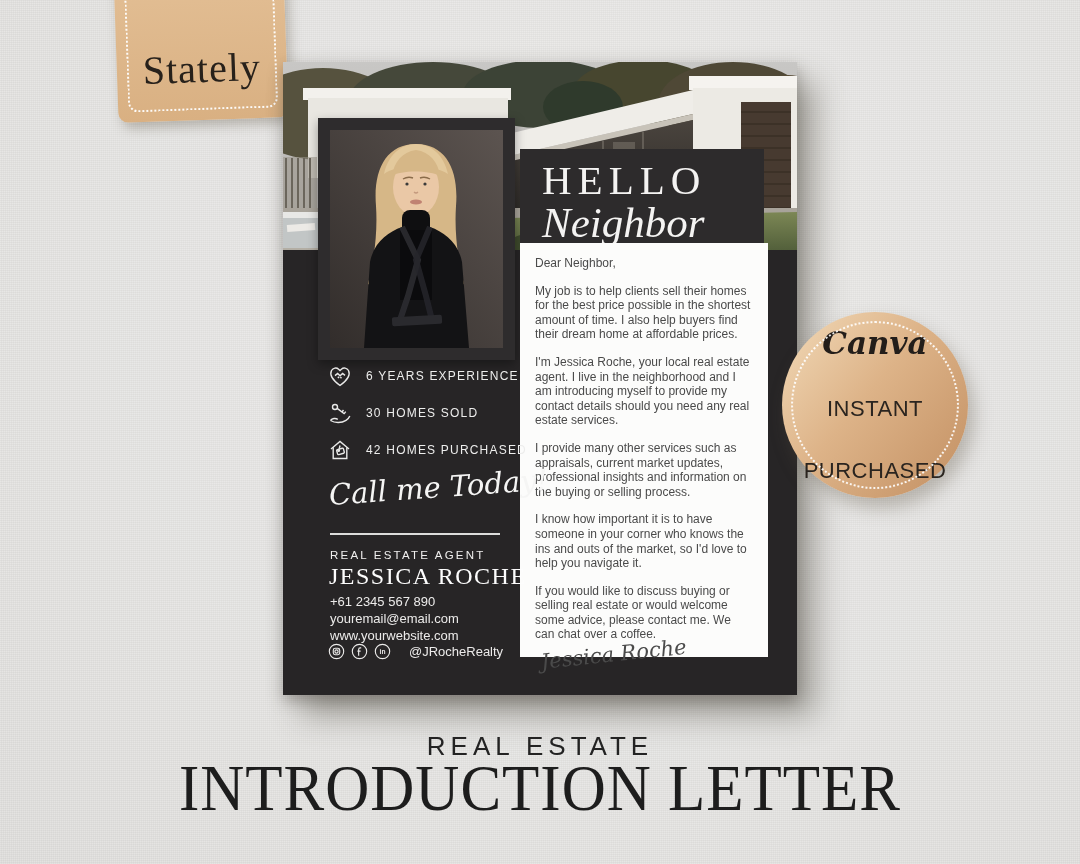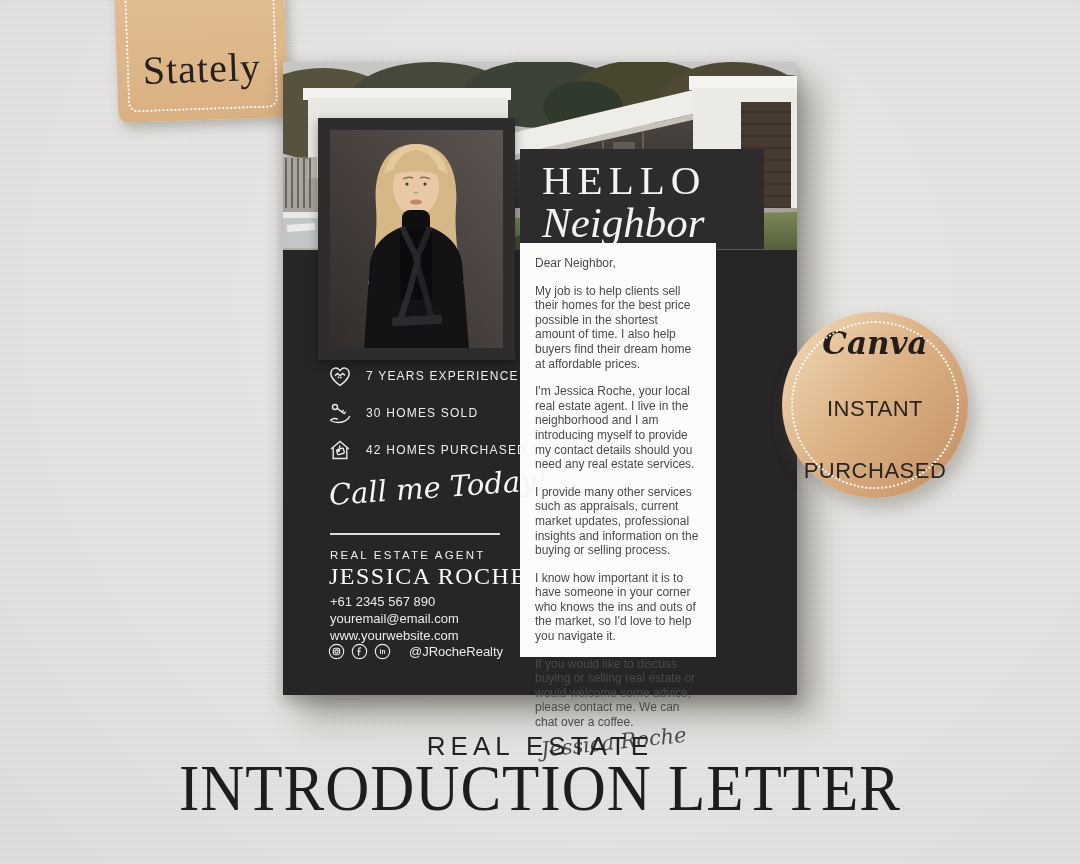--- a/index.html
+++ b/index.html
@@ -24,21 +24,21 @@
   .flyer{position:absolute;left:283px;top:62px;width:514px;height:633px;background:#272526;
     box-shadow:18px 20px 30px rgba(75,70,60,.45), 0 6px 14px rgba(60,55,48,.35);}
   .house{position:absolute;left:0;top:0;width:514px;height:188px;display:block;}
   .agent-frame{position:absolute;left:35px;top:56px;width:197px;height:242px;background:#2e2c2d;
     display:flex;align-items:center;justify-content:center;box-shadow:0 4px 10px rgba(0,0,0,.35);}
   .hello-box{position:absolute;left:237px;top:70px;width:244px;height:100px;background:#2d2b2c;
     padding:10px 0 0 22px;box-sizing:border-box;margin-top:17px;}
   .hello-line1{font-family:"Liberation Serif",serif;font-size:41px;line-height:42px;letter-spacing:6px;color:#f4f3f2;}
   .hello-line2{font-family:"Liberation Serif",serif;font-style:italic;font-size:43px;line-height:44px;color:#f4f3f2;}
   
-  .letter{position:absolute;left:237px;top:181px;width:196px;height:414px;background:#fcfcfb;
+  .letter{position:absolute;left:237px;top:181px;width:248px;height:414px;background:#fcfcfb;
     box-sizing:border-box;padding:13px 15px;color:#4a4a4a;font-size:12px;line-height:14.6px;}
   .letter p{margin:0 0 13px 0;}
   .signature{font-family:"DejaVu Serif",serif;font-style:italic;font-size:21px;color:#4a4a4a;
     transform:rotate(-6deg);transform-origin:left center;margin:2px 0 0 6px;}
   
   .stats{position:absolute;left:44px;top:301px;}
   .stat-row{display:flex;align-items:center;gap:13px;height:26px;margin-bottom:11px;}
   .stat-row svg{flex:0 0 auto;}
   .stat-label{font-size:12px;letter-spacing:1.2px;color:#ededec;}
   .cta{position:absolute;left:46px;top:416px;font-family:"DejaVu Serif",serif;font-style:italic;
@@ -205,21 +205,21 @@
       <div class="signature">Jessica Roche</div>
     </div>
 
     <div class="stats">
       <div class="stat-row">
         <svg width="26" height="26" viewBox="0 0 26 26" fill="none" stroke="#e9e9e8" stroke-width="1.4">
           <path d="M13 22.5 C5.5 17 2.5 11.5 4.5 7.5 C6 4.8 9.5 4.2 11.6 6.2 L13 7.5 L14.4 6.2 C16.5 4.2 20 4.8 21.5 7.5 C23.5 11.5 20.5 17 13 22.5 Z"></path>
           <path d="M8 12.6 L10.6 10.4 L13.1 12.8 L15.6 10.5 L18 12.4"></path>
           <path d="M10.8 13.8 l1.3 1.3 M13.4 14.1 l1.1 1.1"></path>
         </svg>
-        <span class="stat-label">7 YEARS EXPERIENCE</span>
+        <span class="stat-label">6 YEARS EXPERIENCE</span>
       </div>
       <div class="stat-row">
         <svg width="26" height="26" viewBox="0 0 26 26" fill="none" stroke="#e9e9e8" stroke-width="1.4">
           <circle cx="8" cy="7" r="2.5"></circle>
           <path d="M10.2 8.4 L17.6 14 M15 12 l1.5 -2 M17.2 13.7 l1.5 -2"></path>
           <path d="M3.5 20.5 C8 23.2 14.5 23.2 19 20.3 C21 19 22.3 17.4 22.8 16"></path>
           <path d="M3.5 20.5 C5.2 18.3 8.6 17.9 10.8 19.3"></path>
         </svg>
         <span class="stat-label">30 HOMES SOLD</span>
       </div>

